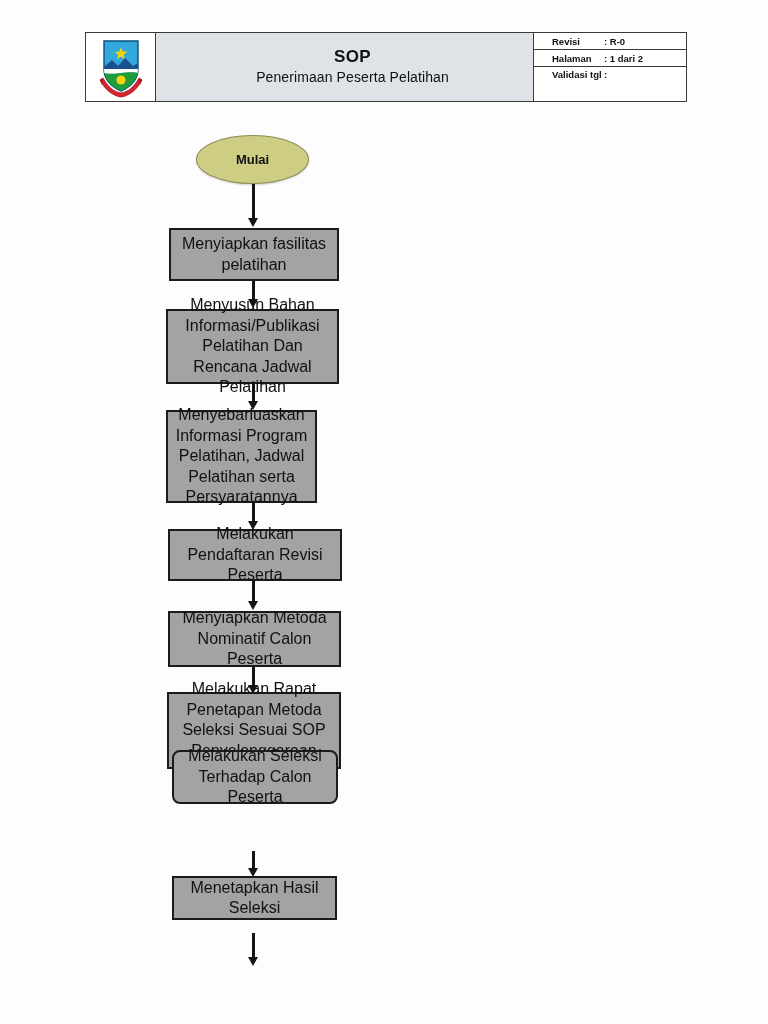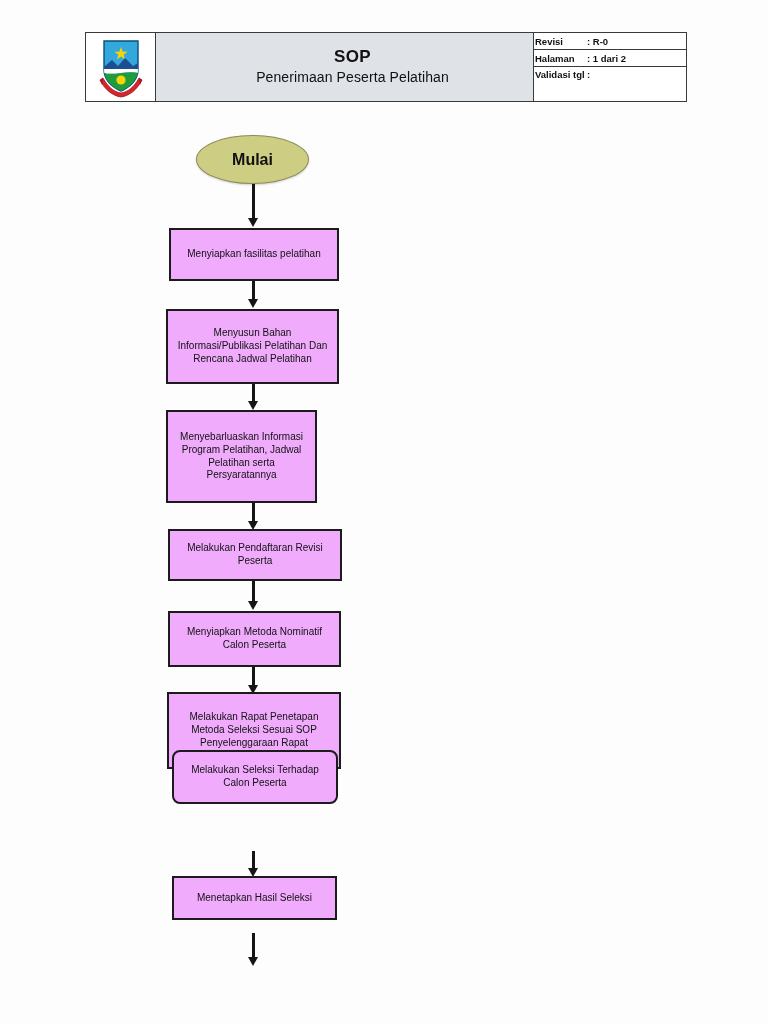--- a/index.html
+++ b/index.html
@@ -77,21 +77,21 @@
     background: #ffffff;
     display: flex;
     flex-direction: column;
   }
   .meta-row {
     height: 17px;
     border-bottom: 1.2px solid #3a3a3a;
     box-sizing: border-box;
     display: flex;
     align-items: center;
-    padding-left: 1px;
+    padding-left: 18px;
     font-size: 9.5px;
     font-weight: bold;
     color: #111;
     white-space: nowrap;
   }
   .meta-row.last {
     border-bottom: none;
     flex: 1;
     align-items: flex-start;
     padding-top: 2px;
@@ -126,28 +126,28 @@
     display: flex;
     align-items: center;
     justify-content: center;
     text-align: center;
     color: #111;
   }
   .node-terminator {
     background: #cdcd83;
     border: 1px solid #8c8c55;
     border-radius: 50%;
-    font-size: 16px;
+    font-size: 13px;
     font-weight: bold;
     box-shadow: 0 1px 2px rgba(0,0,0,0.18);
   }
   .node-process {
-    background: #f0abfc;
+    background: #a3a3a3;
     border: 2.2px solid #1b1b1b;
-    font-size: 10px;
+    font-size: 16px;
     line-height: 1.28;
     padding: 2px 6px;
   }
   .connector {
     position: absolute;
     width: 2.6px;
     background: #151515;
   }
   .arrowhead {
     position: absolute;

